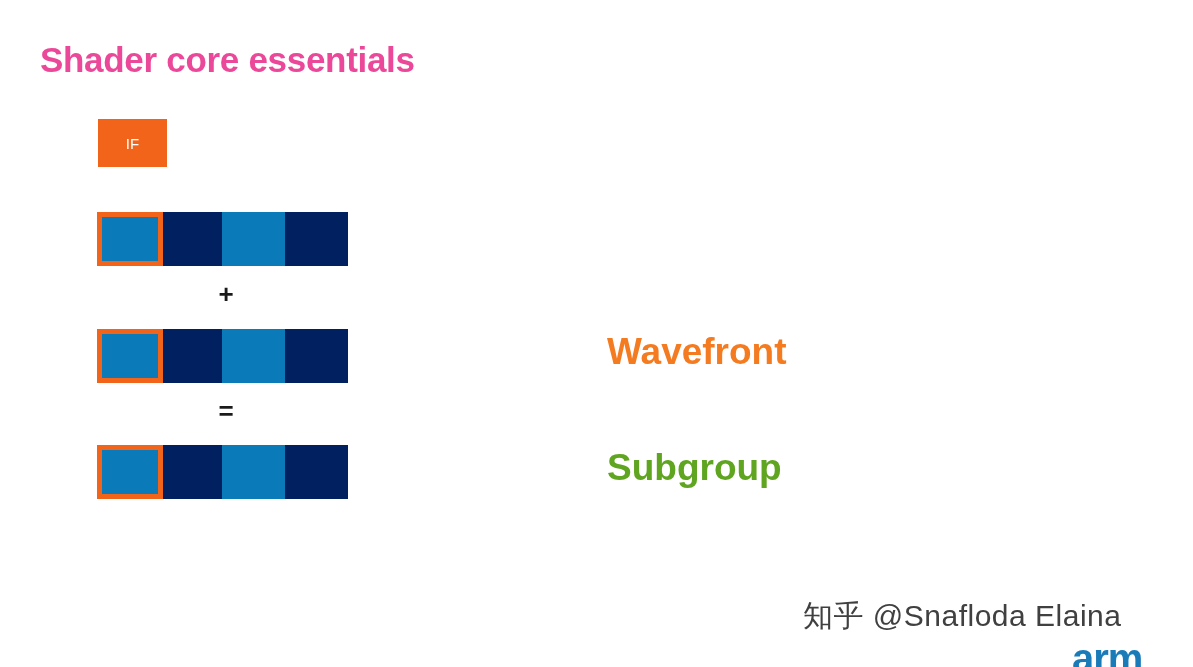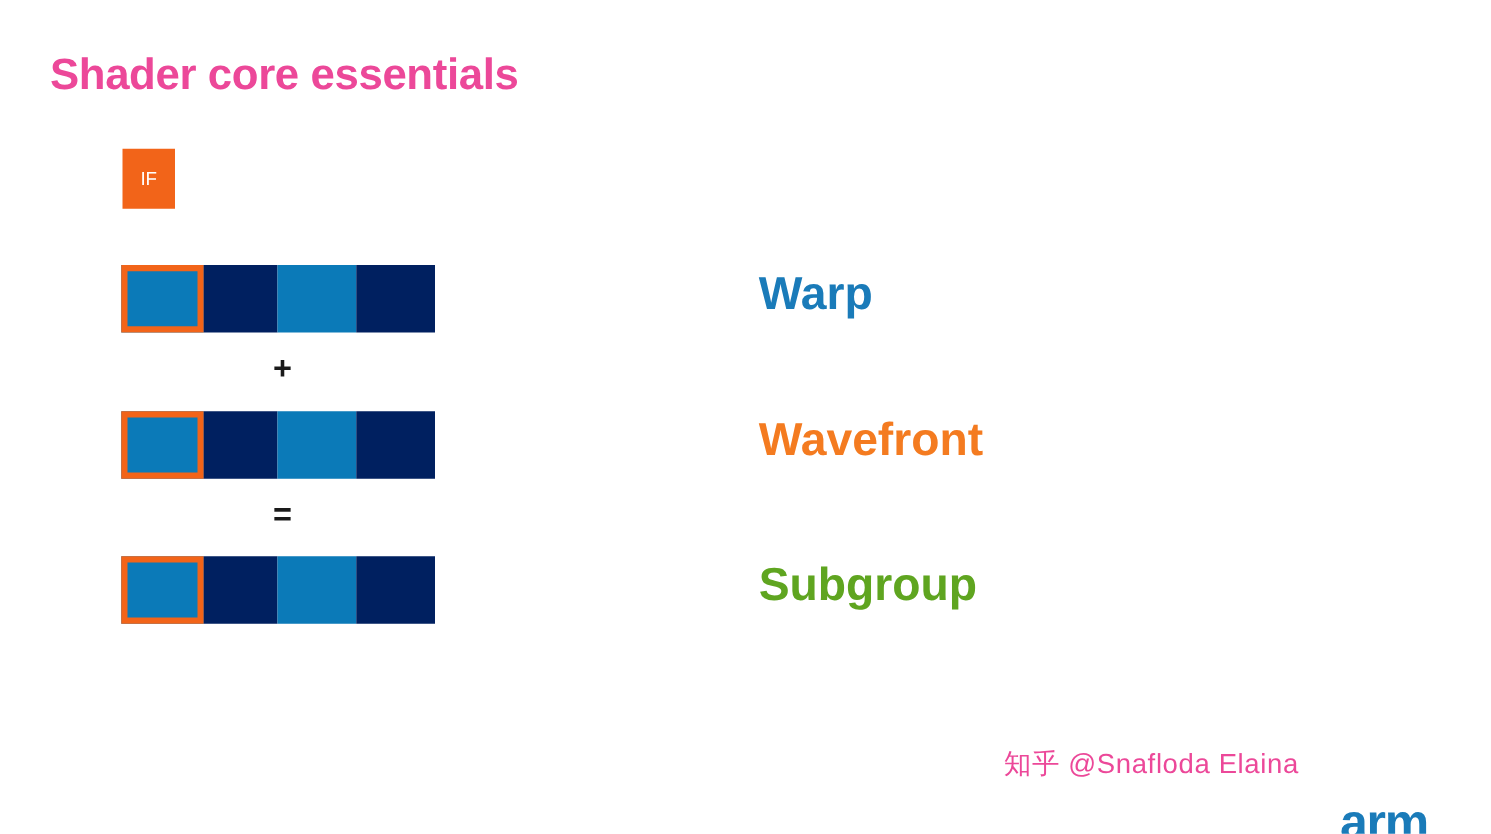--- a/index.html
+++ b/index.html
@@ -31,21 +31,21 @@
     color: #ec4899;
     letter-spacing: -0.3px;
     white-space: nowrap;
   }
 
   
   .if-box {
     position: absolute;
     left: 98px;
     top: 119px;
-    width: 42px;
+    width: 69px;
     height: 48px;
     background: #f26419;
     color: #ffffff;
     font-size: 15px;
     font-weight: normal;
     display: flex;
     align-items: center;
     justify-content: center;
   }
 
@@ -117,22 +117,22 @@
   .label-subgroup {
     top: 449px;
     color: #5fa520;
   }
 
   
   .watermark {
     position: absolute;
     left: 803px;
     top: 596px;
-    font-size: 22px;
-    color: #ec4899;
+    font-size: 30px;
+    color: #404040;
     white-space: nowrap;
     letter-spacing: 0.5px;
     font-family: "Liberation Sans", sans-serif;
   }
 
   
   .arm-logo {
     position: absolute;
     left: 1072px;
     top: 638px;
@@ -172,21 +172,20 @@
 
   <div class="operator op-equals">=</div>
 
   <div class="bar bar-3">
     <div class="seg seg-active"></div>
     <div class="seg seg-navy"></div>
     <div class="seg seg-blue"></div>
     <div class="seg seg-navy-last"></div>
   </div>
 
-  <div class="right-label label-warp">Warp</div>
 
   <div class="right-label label-wavefront">Wavefront</div>
 
   <div class="right-label label-subgroup">Subgroup</div>
 
   <div class="watermark">知乎 @Snafloda Elaina</div>
 
   <div class="arm-logo">arm</div>
 
 </div>

